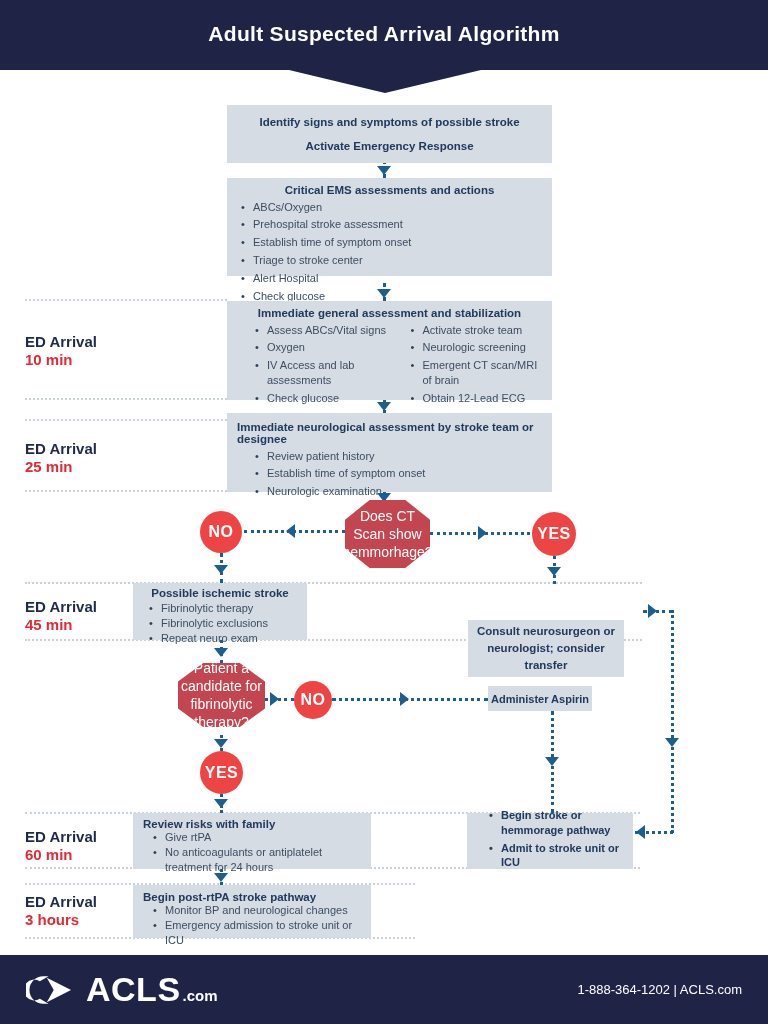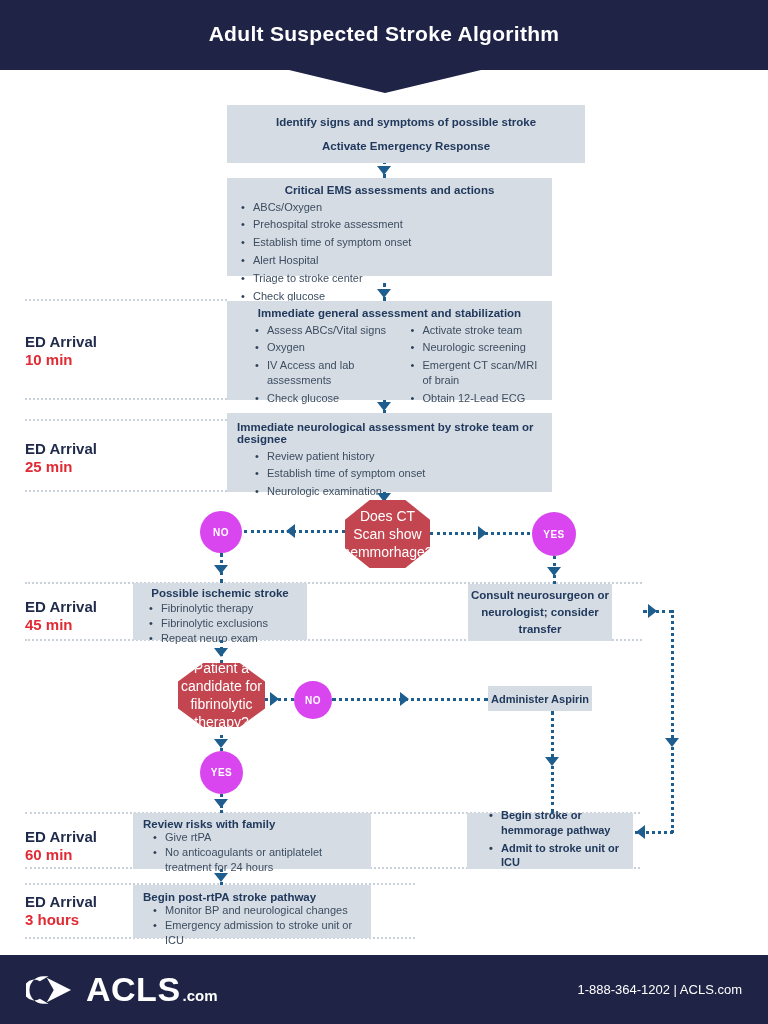--- a/index.html
+++ b/index.html
@@ -45,23 +45,23 @@
   .ed { position:absolute; left:25px; z-index:2; }
   .ed-label { font-size:15px; font-weight:bold; color:#1f2a4b; line-height:1.2; }
   .ed-time { font-size:15px; font-weight:bold; color:#e12a33; line-height:1.2; }
   .gline { position:absolute; border-top:2px dotted #c9d1da; height:0; z-index:0; }
 
   
   .octagon { position:absolute; background:#c2454f; color:#fff; z-index:3;
     clip-path:polygon(29% 0,71% 0,100% 29%,100% 71%,71% 100%,29% 100%,0 71%,0 29%);
     display:flex; flex-direction:column; align-items:center; justify-content:center;
     font-size:14px; line-height:1.3; text-align:center; }
-  .circle { position:absolute; background:#d946ef; color:#fff; border-radius:50%; z-index:3;
+  .circle { position:absolute; background:#ef4444; color:#fff; border-radius:50%; z-index:3;
     display:flex; align-items:center; justify-content:center; font-weight:bold;
-    font-size:10px; letter-spacing:.5px; }
+    font-size:16px; letter-spacing:.5px; }
 
   
   .vdot { position:absolute; width:0; border-left:3px dotted #1d5e8e; z-index:1; }
   .hdot { position:absolute; height:0; border-top:3px dotted #1d5e8e; z-index:1; }
   .arr { position:absolute; width:0; height:0; z-index:2; }
   .arr.down  { border-left:7px solid transparent; border-right:7px solid transparent; border-top:9px solid #1d5e8e; }
   .arr.left  { border-top:7px solid transparent; border-bottom:7px solid transparent; border-right:9px solid #1d5e8e; }
   .arr.right { border-top:7px solid transparent; border-bottom:7px solid transparent; border-left:9px solid #1d5e8e; }
 </style>
 </head>
@@ -74,21 +74,21 @@
   <div class="gline" style="left:25px; top:419px; width:202px;"></div>
   <div class="gline" style="left:25px; top:490px; width:202px;"></div>
   <div class="gline" style="left:25px; top:582px; width:617px;"></div>
   <div class="gline" style="left:25px; top:639px; width:617px;"></div>
   <div class="gline" style="left:25px; top:812px; width:615px;"></div>
   <div class="gline" style="left:25px; top:867px; width:615px;"></div>
   <div class="gline" style="left:25px; top:883px; width:390px;"></div>
   <div class="gline" style="left:25px; top:937px; width:390px;"></div>
 
   <div class="topbar">
-    <div class="title">Adult Suspected Stroke Algorithm</div>
+    <div class="title">Adult Suspected Arrival Algorithm</div>
   </div>
   <div class="topbar-notch"></div>
 
   <div class="ed" style="top:333px;">
     <div class="ed-label">ED Arrival</div>
     <div class="ed-time">10 min</div>
   </div>
   <div class="ed" style="top:440px;">
     <div class="ed-label">ED Arrival</div>
     <div class="ed-time">25 min</div>
@@ -99,35 +99,35 @@
   </div>
   <div class="ed" style="top:828px;">
     <div class="ed-label">ED Arrival</div>
     <div class="ed-time">60 min</div>
   </div>
   <div class="ed" style="top:893px;">
     <div class="ed-label">ED Arrival</div>
     <div class="ed-time">3 hours</div>
   </div>
 
-  <div class="box" style="left:227px; top:105px; width:358px; height:58px;">
+  <div class="box" style="left:227px; top:105px; width:325px; height:58px;">
     <div class="center-lines">
       <div>Identify signs and symptoms of possible stroke</div>
       <div>Activate Emergency Response</div>
     </div>
   </div>
 
   <div class="box" style="left:227px; top:178px; width:325px; height:98px;">
     <div class="box-title">Critical EMS assessments and actions</div>
     <ul>
       <li>ABCs/Oxygen</li>
       <li>Prehospital stroke assessment</li>
       <li>Establish time of symptom onset</li>
+      <li>Triage to stroke center</li>
       <li>Alert Hospital</li>
-      <li>Triage to stroke center</li>
       <li>Check glucose</li>
     </ul>
   </div>
 
   <div class="box" style="left:227px; top:301px; width:325px; height:99px;">
     <div class="box-title" style="">Immediate general assessment and stabilization</div>
     <div class="cols">
       <ul>
         <li>Assess ABCs/Vital signs</li>
         <li>Oxygen</li>
@@ -154,21 +154,21 @@
 
   <div class="box" style="left:133px; top:583px; width:174px; height:57px;">
     <div class="box-title" style="padding-top:4px;">Possible ischemic stroke</div>
     <ul style="padding-left:28px;">
       <li style="padding:0;">Fibrinolytic therapy</li>
       <li style="padding:0;">Fibrinolytic exclusions</li>
       <li style="padding:0;">Repeat neuro exam</li>
     </ul>
   </div>
 
-  <div class="box" style="left:468px; top:584px; width:144px; height:57px;">
+  <div class="box" style="left:468px; top:620px; width:156px; height:57px;">
     <div class="center-lines" style="justify-content:center; line-height:1.5;">
       <div>Consult neurosurgeon or</div>
       <div>neurologist; consider transfer</div>
     </div>
   </div>
 
   <div class="box" style="left:488px; top:686px; width:104px; height:25px;">
     <div class="center-lines" style="font-size:11px;">
       <div>Administer Aspirin</div>
     </div>

